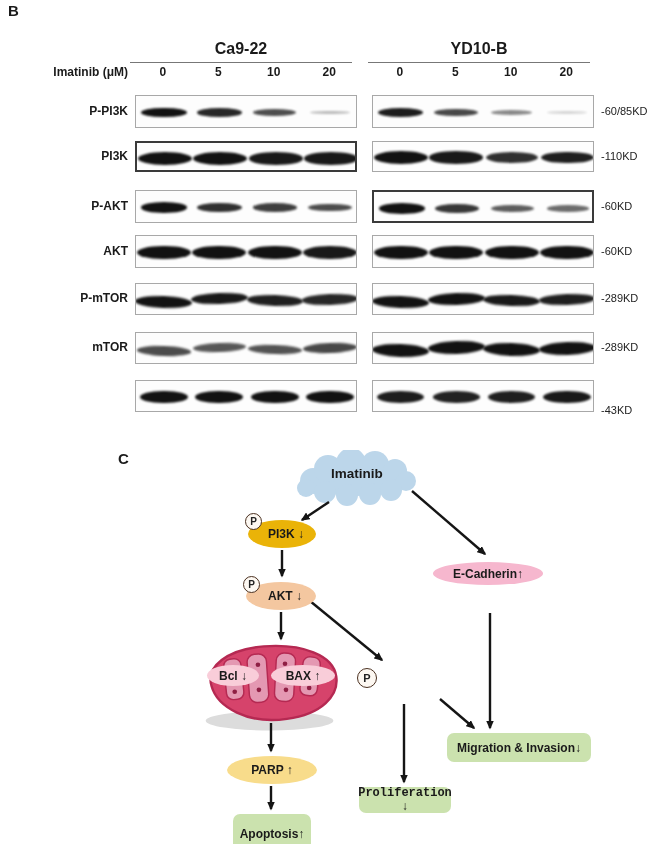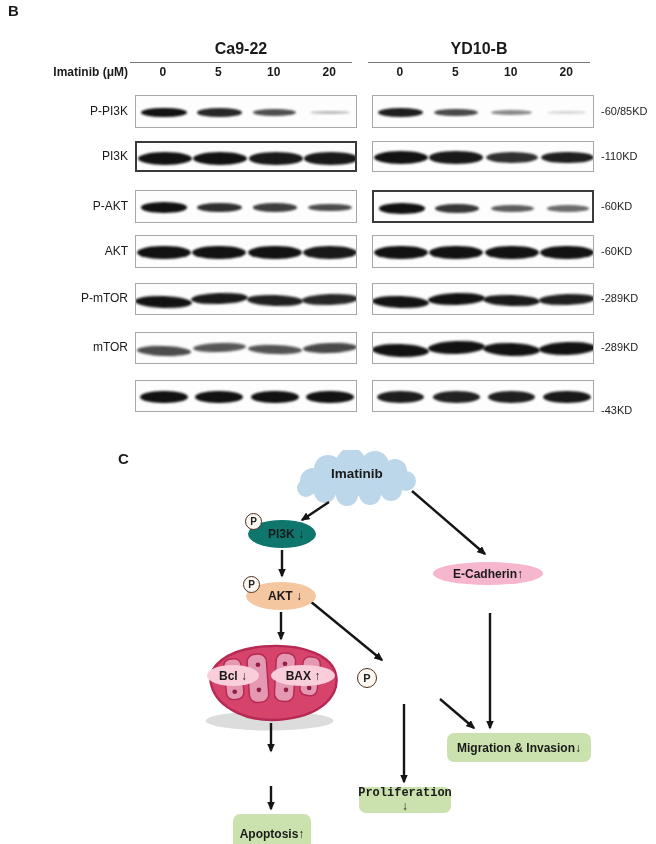--- a/index.html
+++ b/index.html
@@ -8,21 +8,21 @@
     font-family:"Liberation Sans", sans-serif;color:#1a1a1a;overflow:hidden;
   }
   .abs{position:absolute;}
   .panel-label{font-weight:bold;font-size:15px;}
   
   .group-label{width:222px;text-align:center;font-weight:bold;font-size:16px;top:40px;}
   .group-underline{width:222px;height:0;border-top:1.5px solid #777;top:62px;}
   .dose-label{left:0;width:128px;top:64px;text-align:right;font-weight:bold;font-size:12px;line-height:16px;}
   .dose-row{top:64px;width:222px;height:16px;display:flex;}
   .dose-row span{flex:1;text-align:center;font-weight:bold;font-size:12px;line-height:16px;}
-  .blot-label{left:0;width:128px;text-align:right;font-weight:normal;font-size:12px;}
+  .blot-label{left:0;width:128px;text-align:right;font-weight:bold;font-size:12px;}
   .blot-box{position:absolute;width:222px;background:#fdfdfd;border:1px solid #a8a8a8;box-sizing:border-box;overflow:hidden;}
   .band{position:absolute;background:#121212;border-radius:50%;filter:blur(0.8px);}
   .mw-label{left:601px;width:55px;font-size:11px;color:#222;}
   
   .node{position:absolute;display:flex;align-items:center;justify-content:center;
         font-weight:bold;font-size:12px;color:#1a1a1a;box-sizing:border-box;text-align:center;}
   .ellipse{border-radius:50%;}
   .roundbox{border-radius:7px;}
   .p-badge{position:absolute;border-radius:50%;background:#fdf8f2;border:1.6px solid #4a3categorical020;
         border:1.6px solid #4a3020;display:flex;align-items:center;justify-content:center;
@@ -191,33 +191,34 @@
         <circle cx="38" cy="54" r="2.4" fill="#8f1f44"></circle>
       <circle cx="62" cy="26" r="2.4" fill="#8f1f44"></circle>
         <circle cx="63" cy="52" r="2.4" fill="#8f1f44"></circle>
       <circle cx="90" cy="25" r="2.4" fill="#8f1f44"></circle>
         <circle cx="91" cy="52" r="2.4" fill="#8f1f44"></circle>
       <circle cx="116" cy="30" r="2.4" fill="#8f1f44"></circle>
         <circle cx="115" cy="50" r="2.4" fill="#8f1f44"></circle>
     </g>
   </svg>
 
-  <div class="abs node ellipse node-layer" style="left: 248px; top: 520px; width: 68px; height: 28px; padding-left: 8px; background: #0f766e;">PI3K ↓</div>
+  <div class="abs node ellipse node-layer" style="left: 248px; top: 520px; width: 68px; height: 28px; padding-left: 8px; background: #eab308;">PI3K ↓</div>
   <div class="p-badge" style="left:245px;top:513px;width:17px;height:17px;">P</div>
 
   <div class="abs node ellipse node-layer" style="left: 246px; top: 582px; width: 70px; height: 28px; padding-left: 8px; background: rgb(244, 199, 160);">AKT ↓</div>
   <div class="p-badge" style="left:243px;top:576px;width:17px;height:17px;">P</div>
 
   <div class="abs node ellipse node-layer" style="left: 207px; top: 665px; width: 52px; height: 21px; background: rgb(249, 205, 217);">Bcl ↓</div>
   <div class="abs node ellipse node-layer" style="left: 271px; top: 665px; width: 64px; height: 21px; background: rgb(249, 205, 217);">BAX ↑</div>
 
   <div class="p-badge" style="left:357px;top:668px;width:20px;height:20px;font-size:11px;">P</div>
 
   <div class="abs node ellipse node-layer" style="left: 433px; top: 562px; width: 110px; height: 23px; background: rgb(246, 183, 206);">E-Cadherin↑</div>
 
+  <div class="abs node ellipse node-layer" style="left: 227px; top: 756px; width: 90px; height: 28px; background: rgb(248, 220, 139);">PARP ↑</div>
 
   <div class="abs node roundbox node-layer" style="left: 233px; top: 814px; width: 78px; height: 39px; background: rgb(203, 226, 174);">Apoptosis↑</div>
   <div class="abs node roundbox node-layer" style="left: 359px; top: 787px; width: 92px; height: 26px; background: rgb(203, 226, 174); font-family: Liberation Mono, monospace;">Proliferation ↓</div>
   <div class="abs node roundbox node-layer" style="left: 447px; top: 733px; width: 144px; height: 29px; background: rgb(203, 226, 174);">Migration &amp; Invasion↓</div>
 
   <svg class="overlay" width="656" height="844">
     <defs>
       <marker id="ah" markerWidth="9" markerHeight="8" refX="7.5" refY="4" orient="auto" markerUnits="userSpaceOnUse">
         <path d="M0,0 L9,4 L0,8 Z" fill="#151515"></path>
       </marker>

